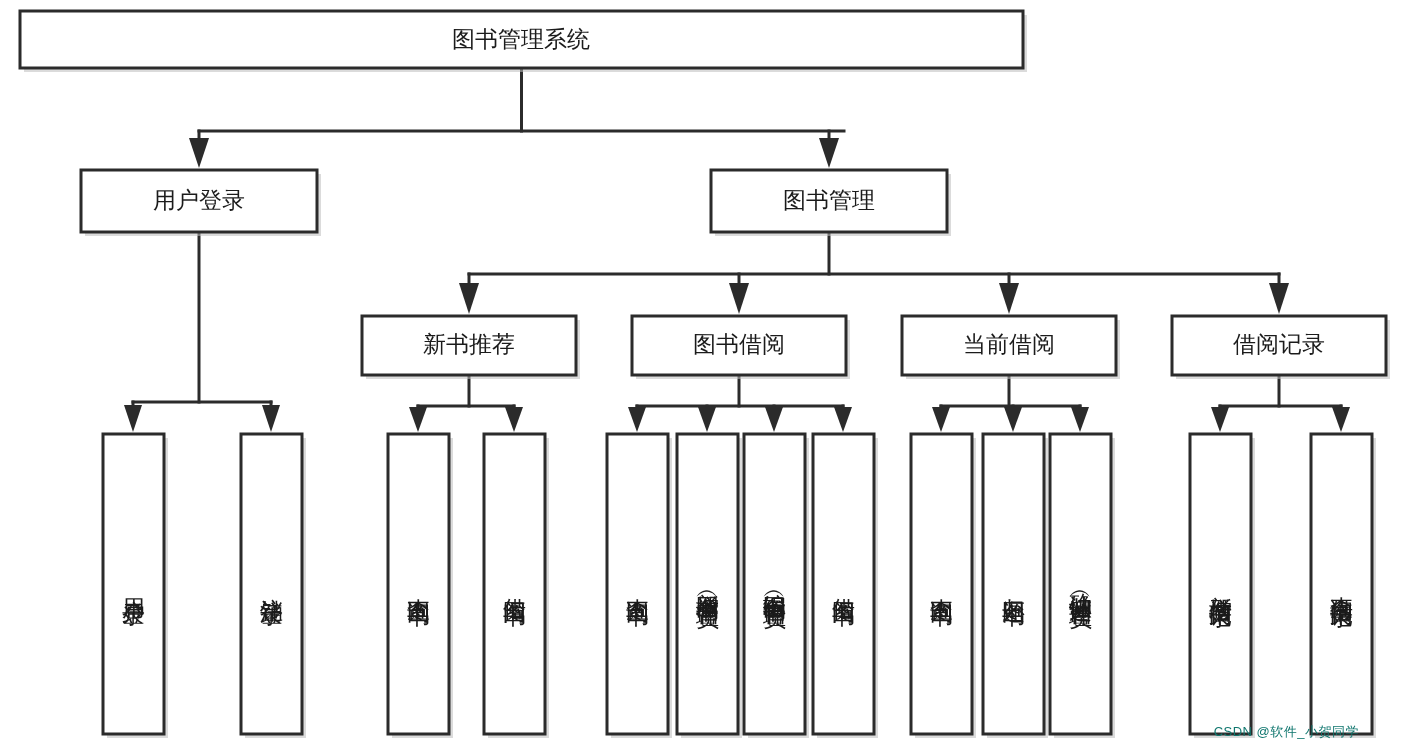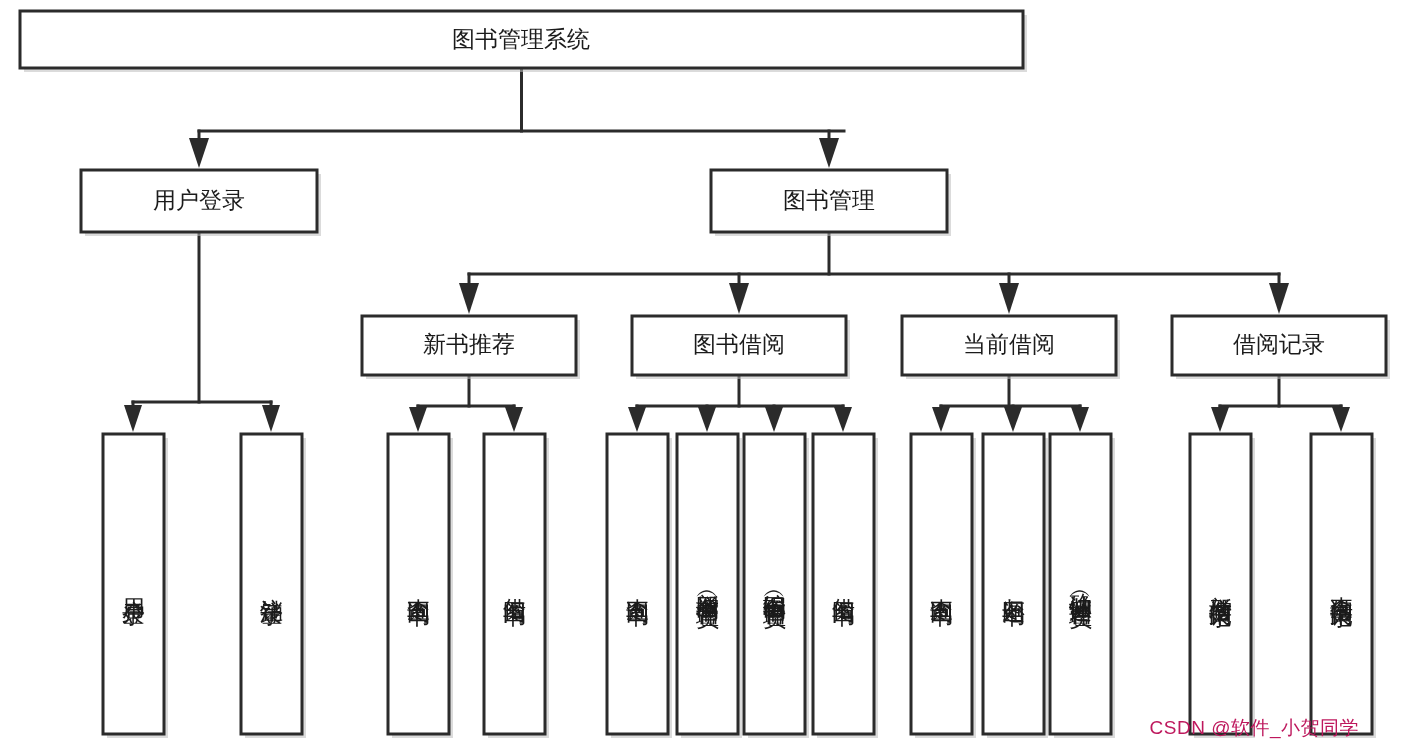--- a/index.html
+++ b/index.html
@@ -65,22 +65,22 @@
     letter-spacing: 2px;
     color: #1b1b1b;
     white-space: nowrap;
     pointer-events: none;
   }
   .watermark {
     position: absolute;
     right: 12px;
     bottom: 6px;
     font-family: "Liberation Sans", "DejaVu Sans", sans-serif;
-    font-size: 19px;
-    color: #be185d;
+    font-size: 13px;
+    color: #0f766e;
     letter-spacing: .5px;
     user-select: none;
   }
 </style>
 </head>
 <body>
 
 <div id="diagram-root">
 
   <svg class="diagram-canvas" viewBox="0 0 1405 747" xmlns="http://www.w3.org/2000/svg">

